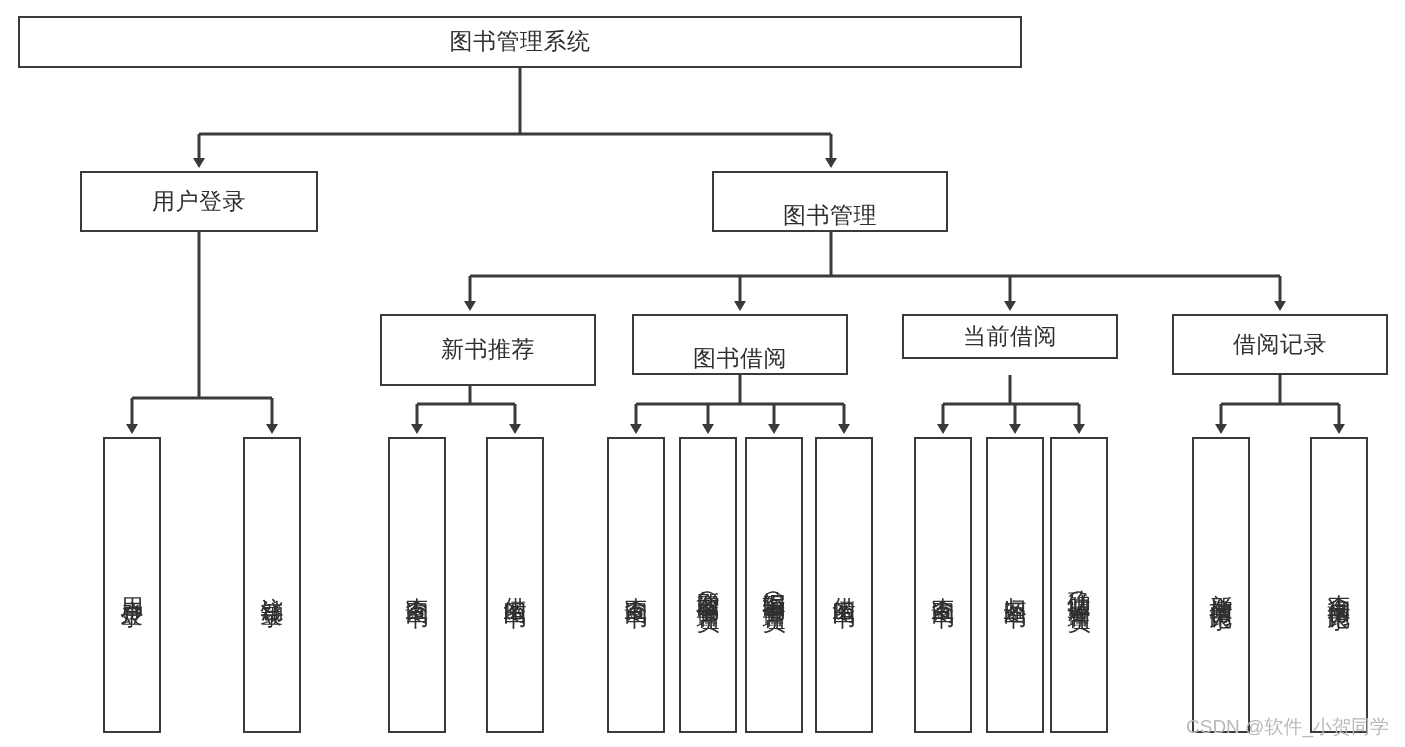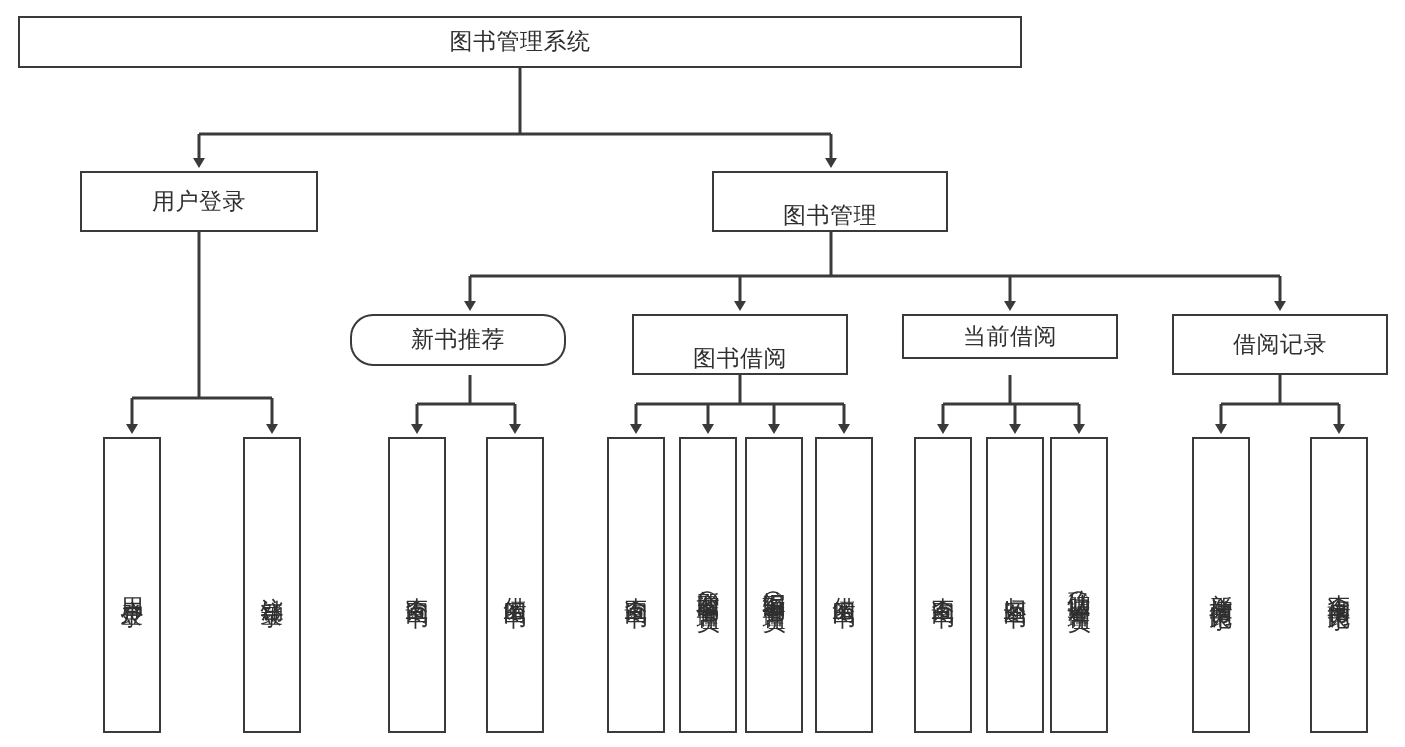--- a/index.html
+++ b/index.html
@@ -121,21 +121,21 @@
     <span>图书管理系统</span>
   </div>
 
   <div class="node h" style="left:80px; top:171px; width:238px; height:61px;">
     <span>用户登录</span>
   </div>
   <div class="node h" style="left:712px; top:171px; width:236px; height:61px;align-items:flex-end;">
     <span>图书管理</span>
   </div>
 
-  <div class="node h" style="left:350px; top:314px; width:216px; height:52px;border-radius:23px;">
+  <div class="node h" style="left:380px; top:314px; width:216px; height:72px;">
     <span>新书推荐</span>
   </div>
   <div class="node h" style="left:632px; top:314px; width:216px; height:61px;align-items:flex-end;">
     <span>图书借阅</span>
   </div>
   <div class="node h" style="left:902px; top:314px; width:216px; height:45px;">
     <span>当前借阅</span>
   </div>
   <div class="node h" style="left:1172px; top:314px; width:216px; height:61px;">
     <span>借阅记录</span>
@@ -178,14 +178,15 @@
     <span class="vtext">确认归还（管理员）</span>
   </div>
 
   <div class="node v" style="left:1192px; top:437px; width:58px; height:296px;">
     <span class="vtext">新增借阅记录</span>
   </div>
   <div class="node v" style="left:1310px; top:437px; width:58px; height:296px;">
     <span class="vtext">查询借阅记录</span>
   </div>
 
+  <div class="watermark">CSDN @软件_小贺同学</div>
 
 </div>
 
 </body></html>

